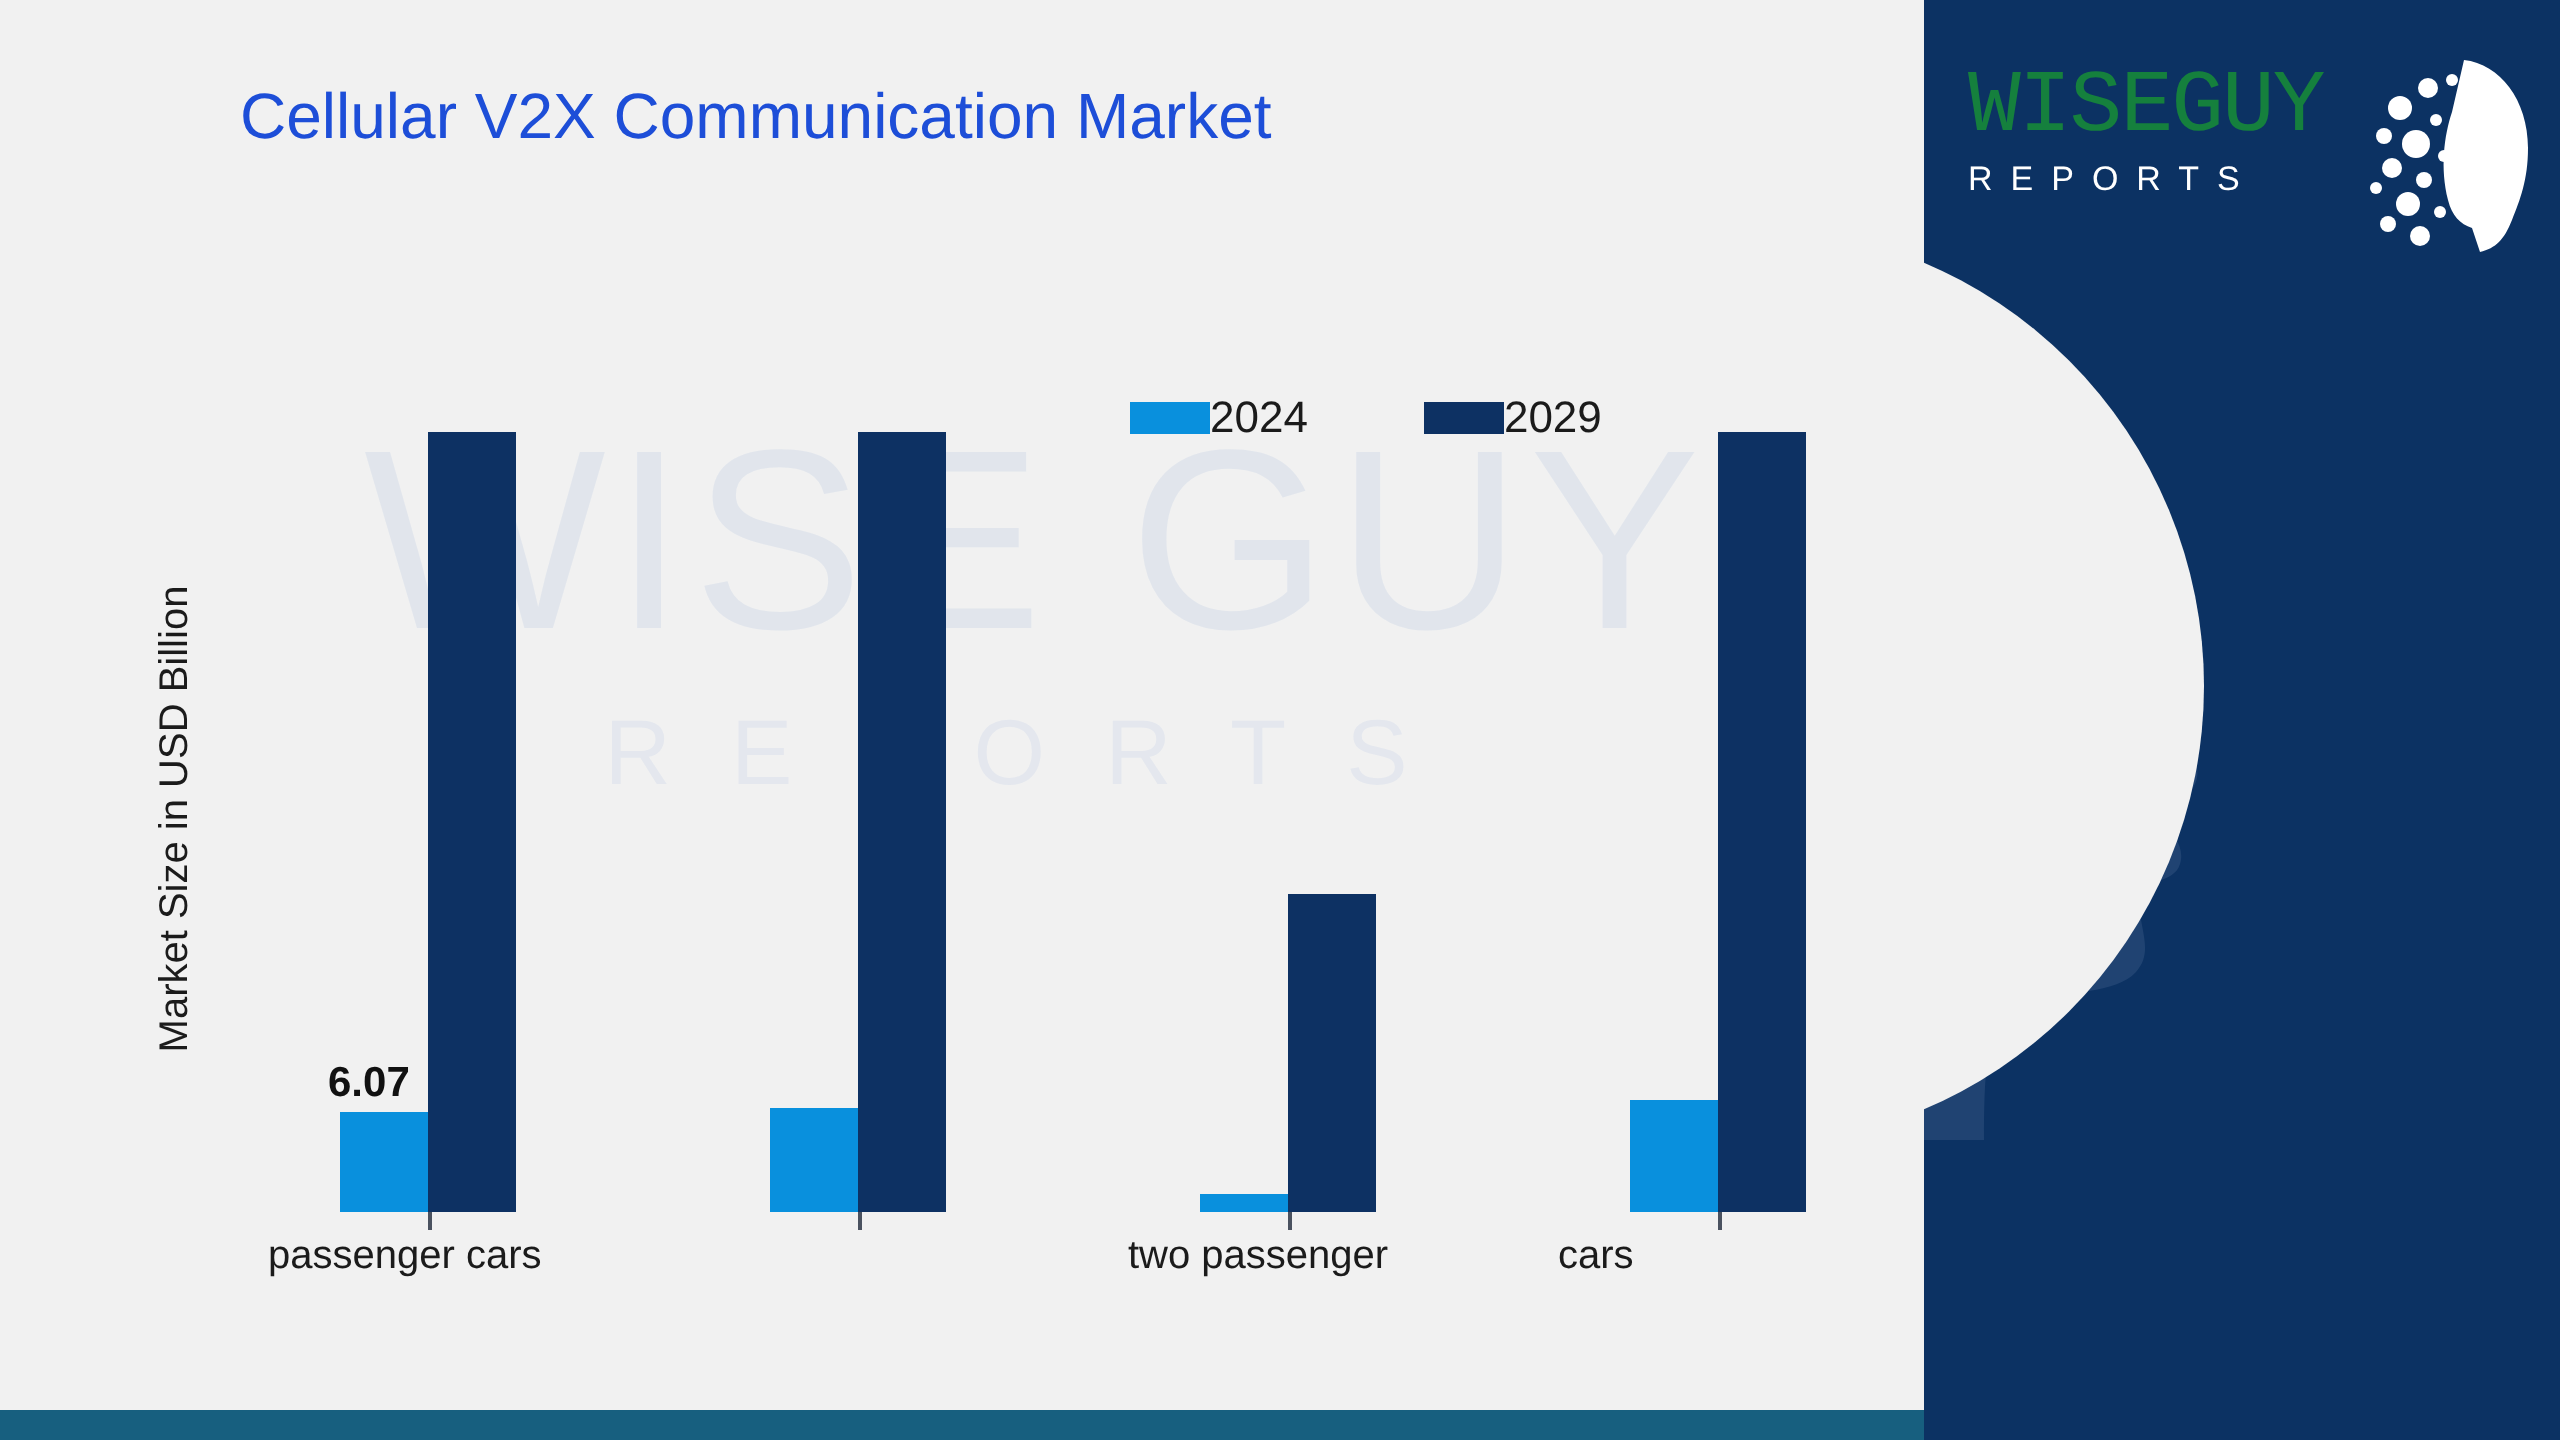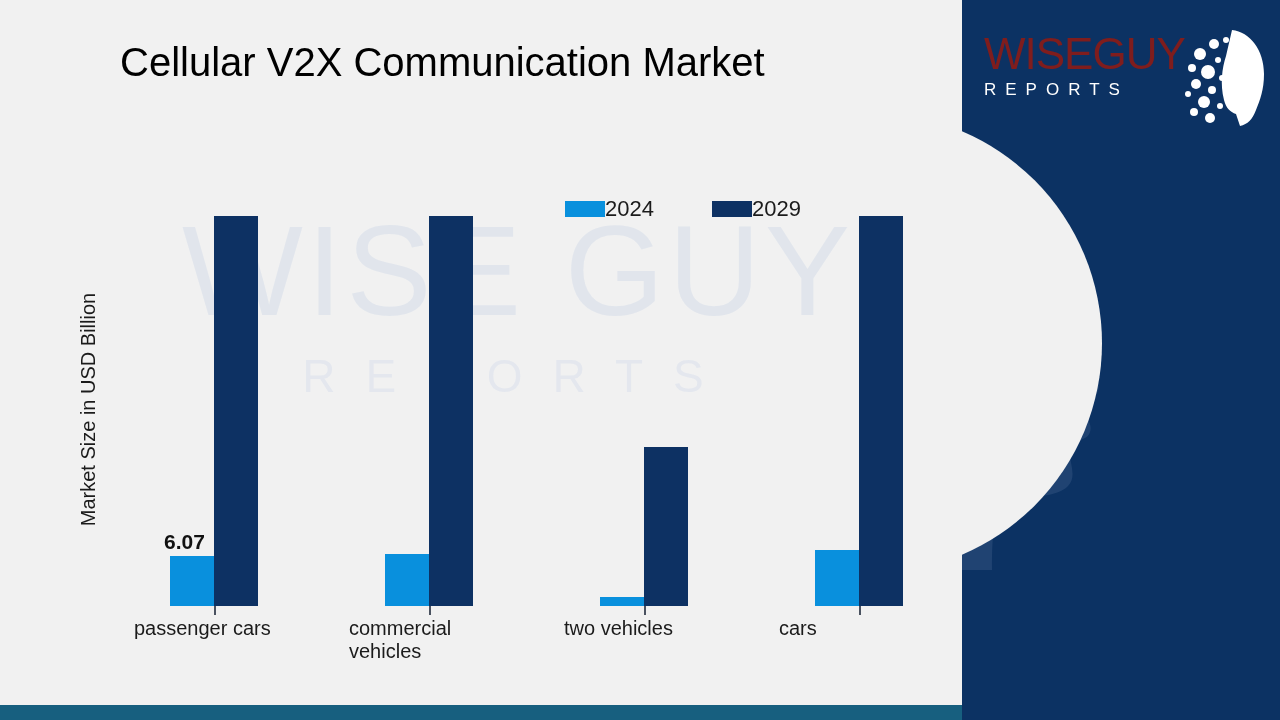--- a/index.html
+++ b/index.html
@@ -22,22 +22,22 @@
   .white-circle {
     position:absolute; left:-320px; top:113px;
     width:460px; height:460px; border-radius:50%;
     background:#f1f1f1;
   }
   .dot-cluster { position:absolute; left:-318px; top:110px; width:420px; height:460px; }
 
   
   .logo { position:absolute; left:984px; top:30px; width:280px; height:90px; }
   .logo-wise {
-    font-family:Liberation Sans, sans-serif;
-    font-size:44px; font-weight:400; color:#7f1d1d;
+    font-family:Liberation Mono, monospace;
+    font-size:44px; font-weight:400; color:#15803d;
     letter-spacing:-1px; line-height:48px; white-space:nowrap;
   }
   .logo-reports {
     font-family:"Liberation Sans", sans-serif;
     font-size:17px; color:#ffffff; letter-spacing:9px;
     margin-top:2px; white-space:nowrap;
   }
   .logo-head { position:absolute; left:196px; top:-2px; width:86px; height:100px; }
 
   
@@ -58,21 +58,21 @@
   }
   .wm-line2 {
     font-size:46px; color:#e2e6ee; letter-spacing:30px;
     line-height:60px; opacity:.85; white-space:nowrap;
   }
 
   
   .title {
     position:absolute; left:120px; top:40px;
     font-family:"Liberation Sans", sans-serif;
-    font-size:40px; color:#000000; font-weight:400;
+    font-size:32px; color:#1d4ed8; font-weight:400;
     white-space:nowrap;
   }
 
   
   .ylabel {
     position:absolute; left:-92px; top:398px;
     width:360px; text-align:center;
     transform:rotate(-90deg);
     font-family:"Liberation Sans", sans-serif;
     font-size:20px; color:#1b1b1b; white-space:nowrap;
@@ -146,27 +146,26 @@
       <div class="bar" style="background: rgb(13, 49, 99); height: 390px;"></div>
     </div>
     <div class="bar-label" style="left: 66px; bottom: 52px; position: absolute;">6.07</div>
     <div class="tick" style="left: 116px;"></div>
     <div class="cat-label" style="left: 36px;">passenger cars</div>
     <div class="group" style="left: 271px; width: 120px;">
       <div class="bar" style="background: rgb(9, 144, 221); height: 52px;"></div>
       <div class="bar" style="background: rgb(13, 49, 99); height: 390px;"></div>
     </div>
     <div class="tick" style="left: 331px;"></div>
-    <div class="cat-label" style="left: 251px;">commercial vehicles</div>
     <div class="group" style="left: 486px; width: 120px;">
       <div class="bar" style="background: rgb(9, 144, 221); height: 9px;"></div>
       <div class="bar" style="background: rgb(13, 49, 99); height: 159px;"></div>
     </div>
     <div class="tick" style="left: 546px;"></div>
-    <div class="cat-label" style="left: 466px;">two vehicles</div>
+    <div class="cat-label" style="left: 466px;">two passenger</div>
     <div class="group" style="left: 701px; width: 120px;">
       <div class="bar" style="background: rgb(9, 144, 221); height: 56px;"></div>
       <div class="bar" style="background: rgb(13, 49, 99); height: 390px;"></div>
     </div>
     <div class="tick" style="left: 761px;"></div>
     <div class="cat-label" style="left: 681px;">cars</div>
   </div>
 
 <div class="right-panel">
   <svg class="face-silhouette" viewBox="0 0 250 420" preserveAspectRatio="none">

